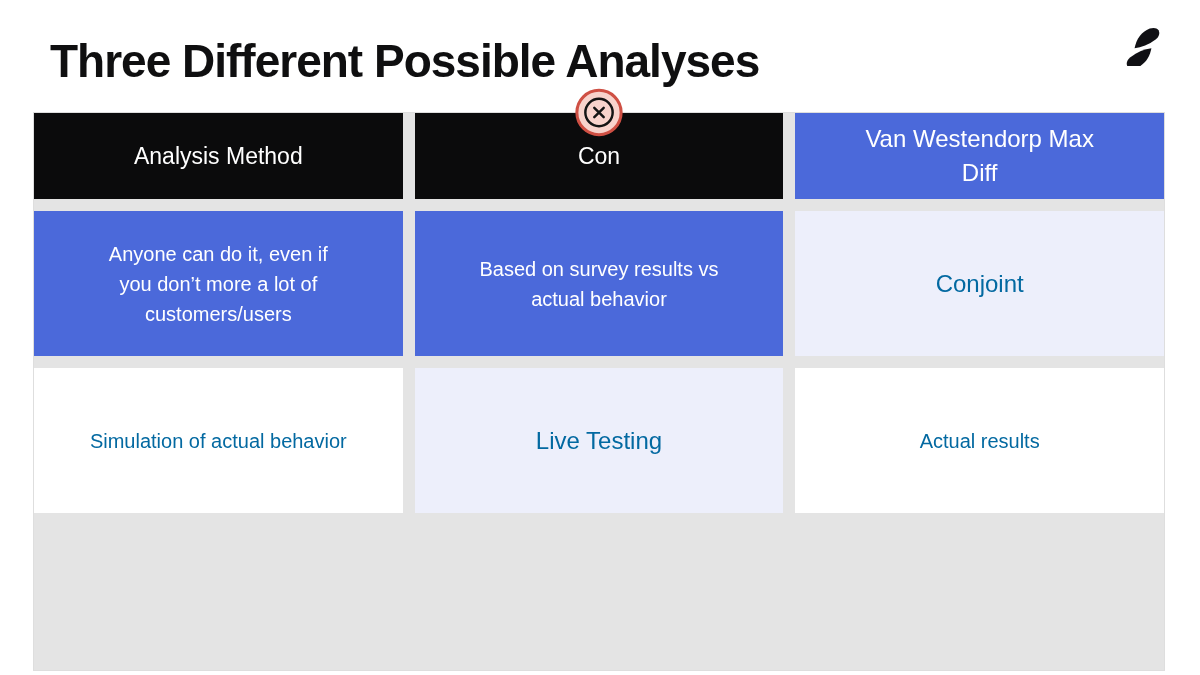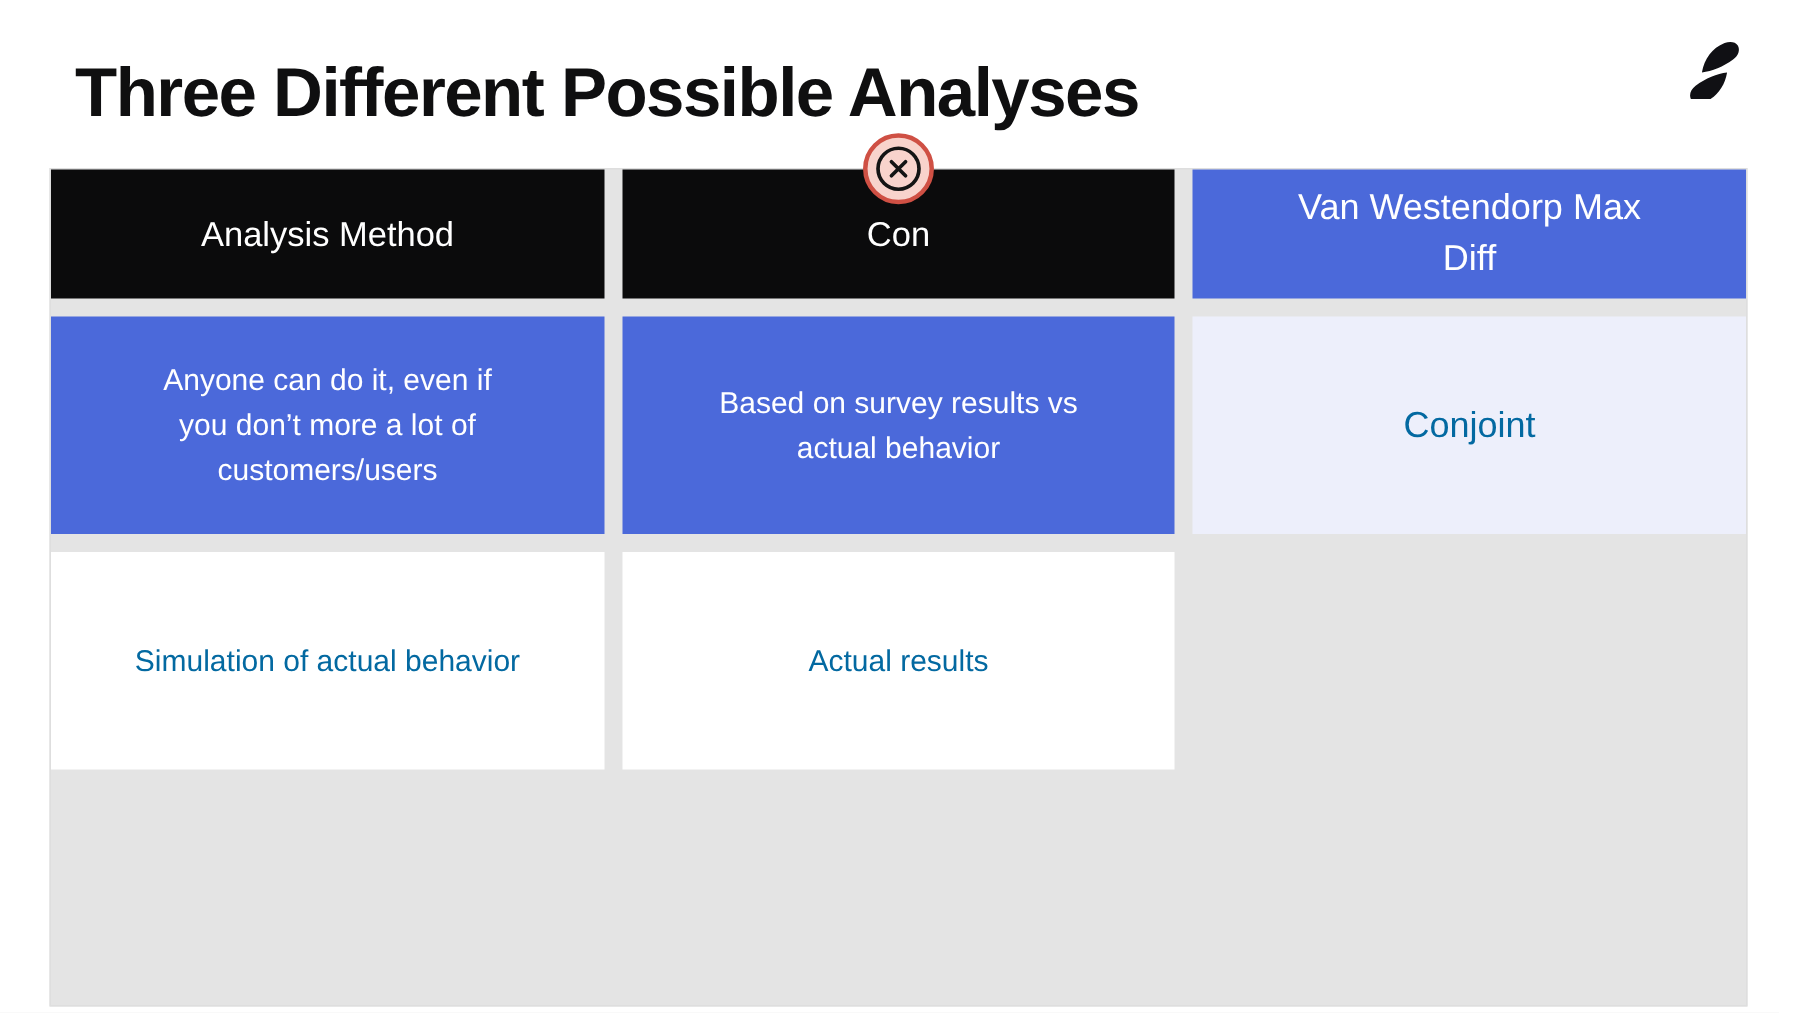--- a/index.html
+++ b/index.html
@@ -138,17 +138,20 @@
     <span class="w280">Based on survey results vs actual behavior</span>
   </div>
 
   <div class="cell method">
     <span>Conjoint</span>
   </div>
   <div class="cell body">
     <span>Simulation of actual behavior</span>
   </div>
 
+  <div class="cell method">
+    <span>Live Testing</span>
+  </div>
   <div class="cell body">
     <span>Actual results</span>
   </div>
 
 </div>
 
 </body></html>

